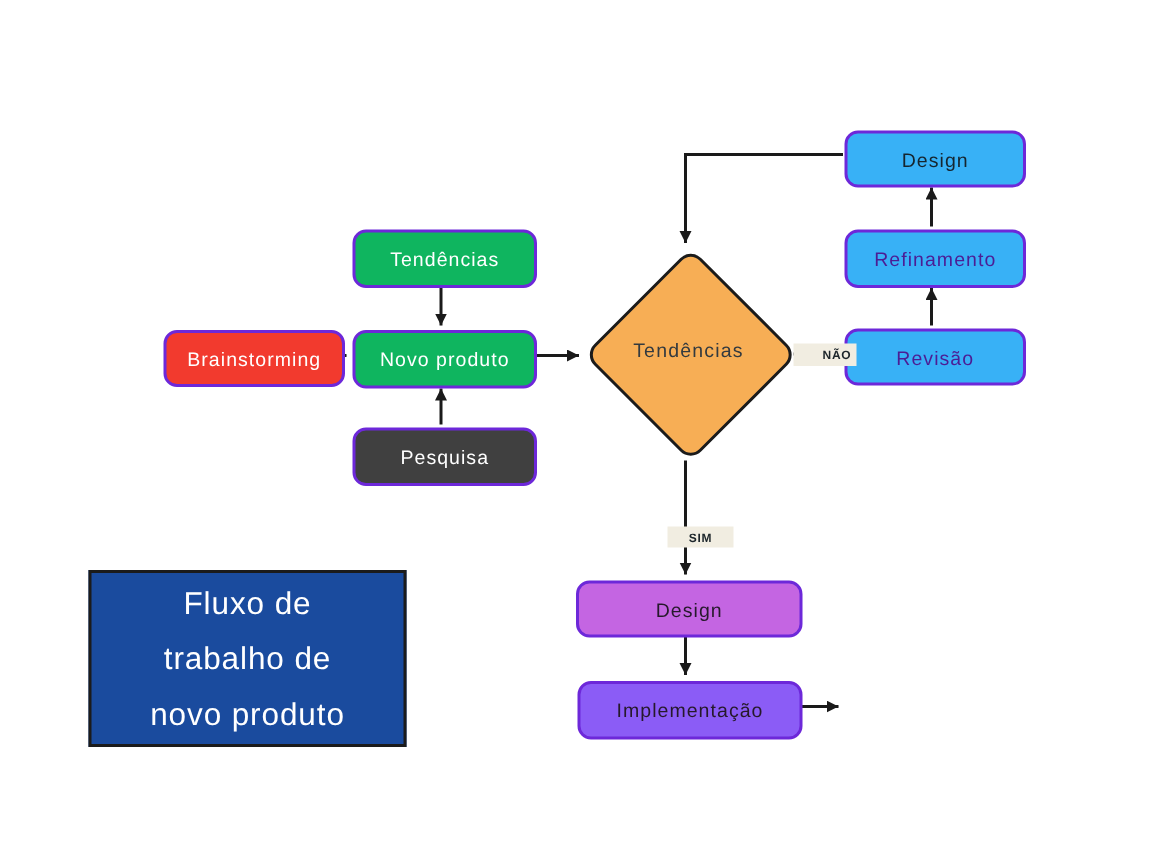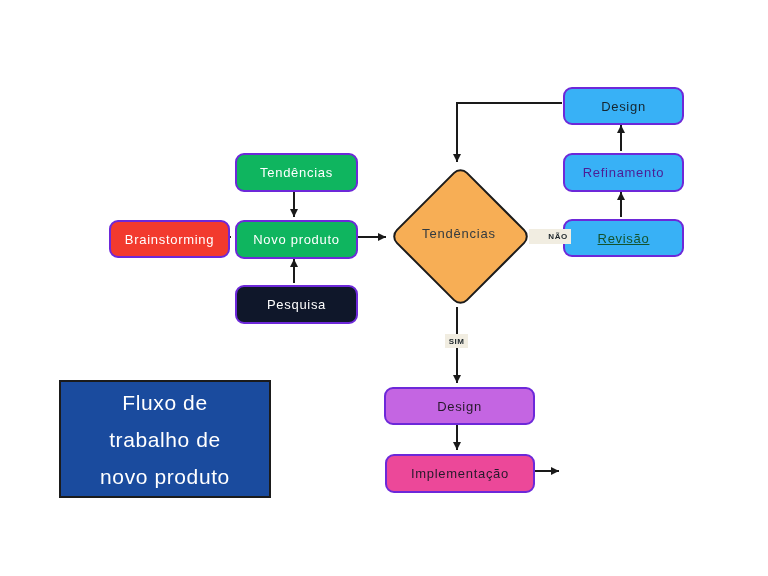--- a/index.html
+++ b/index.html
@@ -20,21 +20,21 @@
   }
   .diamond-label{
     position:absolute;z-index:3;left:394px;top:226px;width:130px;text-align:center;
     font-size:13px;font-weight:500;letter-spacing:0.8px;
   }
   .edge-label{
     position:absolute;z-index:3;display:flex;align-items:center;justify-content:center;
     font-size:8px;font-weight:700;letter-spacing:0.5px;
   }
   .edge-label.nao{left:529px;top:229px;width:26px;height:15px;padding-left:16px;}
-  .edge-label.sim{left:445px;top:334px;width:23px;height:14px;}
+  .edge-label.sim{left:445px;top:351px;width:44px;height:14px;}
   .title-card{
     position:absolute;z-index:2;left:59px;top:380px;width:208px;height:114px;
     border:2px solid #1b1b1b;border-radius:0;
     display:flex;flex-direction:column;align-items:center;justify-content:center;
     font-size:21px;font-weight:500;letter-spacing:0.6px;line-height:37px;text-align:center;
   }
   
   .n-brainstorming{left:86px;top:220px;width:117px;height:34px;margin-left:23px;}
   .n-tendencias{left:235px;top:153px;width:119px;height:35px;}
   .n-novo-produto{left:235px;top:220px;width:119px;height:35px;}
@@ -69,37 +69,37 @@
     <line x1="457" y1="423" x2="457" y2="450" marker-end="url(#arw)"></line>
     <line x1="532" y1="471" x2="559" y2="471" marker-end="url(#arw)"></line>
   </svg>
 
   <div class="node n-brainstorming" style="background-color: rgb(242, 58, 46); color: rgb(255, 255, 255);">Brainstorming</div>
 
   <div class="node n-tendencias" style="background-color: rgb(15, 181, 95); color: rgb(255, 255, 255);">Tendências</div>
 
   <div class="node n-novo-produto" style="background-color: rgb(15, 181, 95); color: rgb(255, 255, 255);">Novo produto</div>
 
-  <div class="node n-pesquisa" style="background-color: #0f172a; color: rgb(255, 255, 255);">Pesquisa</div>
+  <div class="node n-pesquisa" style="background-color: #404040; color: rgb(255, 255, 255);">Pesquisa</div>
 
   <div class="diamond-shape" style="background-color: rgb(247, 174, 85);"></div>
   <div class="diamond-label" style="color: rgb(51, 58, 63);">Tendências</div>
 
   <div class="edge-label nao" style="background-color: rgb(241, 237, 225); color: rgb(29, 38, 43);">NÃO</div>
   <div class="edge-label sim" style="background-color: rgb(241, 237, 225); color: rgb(29, 38, 43);">SIM</div>
 
-  <div class="node n-revisao" style="background-color: rgb(56, 177, 246); color: #14532d; text-decoration: underline;">Revisão</div>
+  <div class="node n-revisao" style="background-color: rgb(56, 177, 246); color: #4c1d95;">Revisão</div>
 
   <div class="node n-refinamento" style="background-color: rgb(56, 177, 246); color: #4c1d95;">Refinamento</div>
 
   <div class="node n-design-top" style="background-color: rgb(56, 177, 246); color: rgb(22, 37, 46);">Design</div>
 
   <div class="node n-design-detail" style="background-color: rgb(196, 101, 226); color: rgb(38, 25, 43);">Design</div>
 
-  <div class="node n-implementacao" style="background-color: #ec4899; color: rgb(38, 25, 43);">Implementação</div>
+  <div class="node n-implementacao" style="background-color: #8b5cf6; color: rgb(38, 25, 43);">Implementação</div>
 
 
   <div class="title-card" style="background-color: rgb(26, 75, 158); color: rgb(255, 255, 255);">
     <span>Fluxo de</span>
     <span>trabalho de</span>
     <span>novo produto</span>
   </div>
 
 </div>
 

